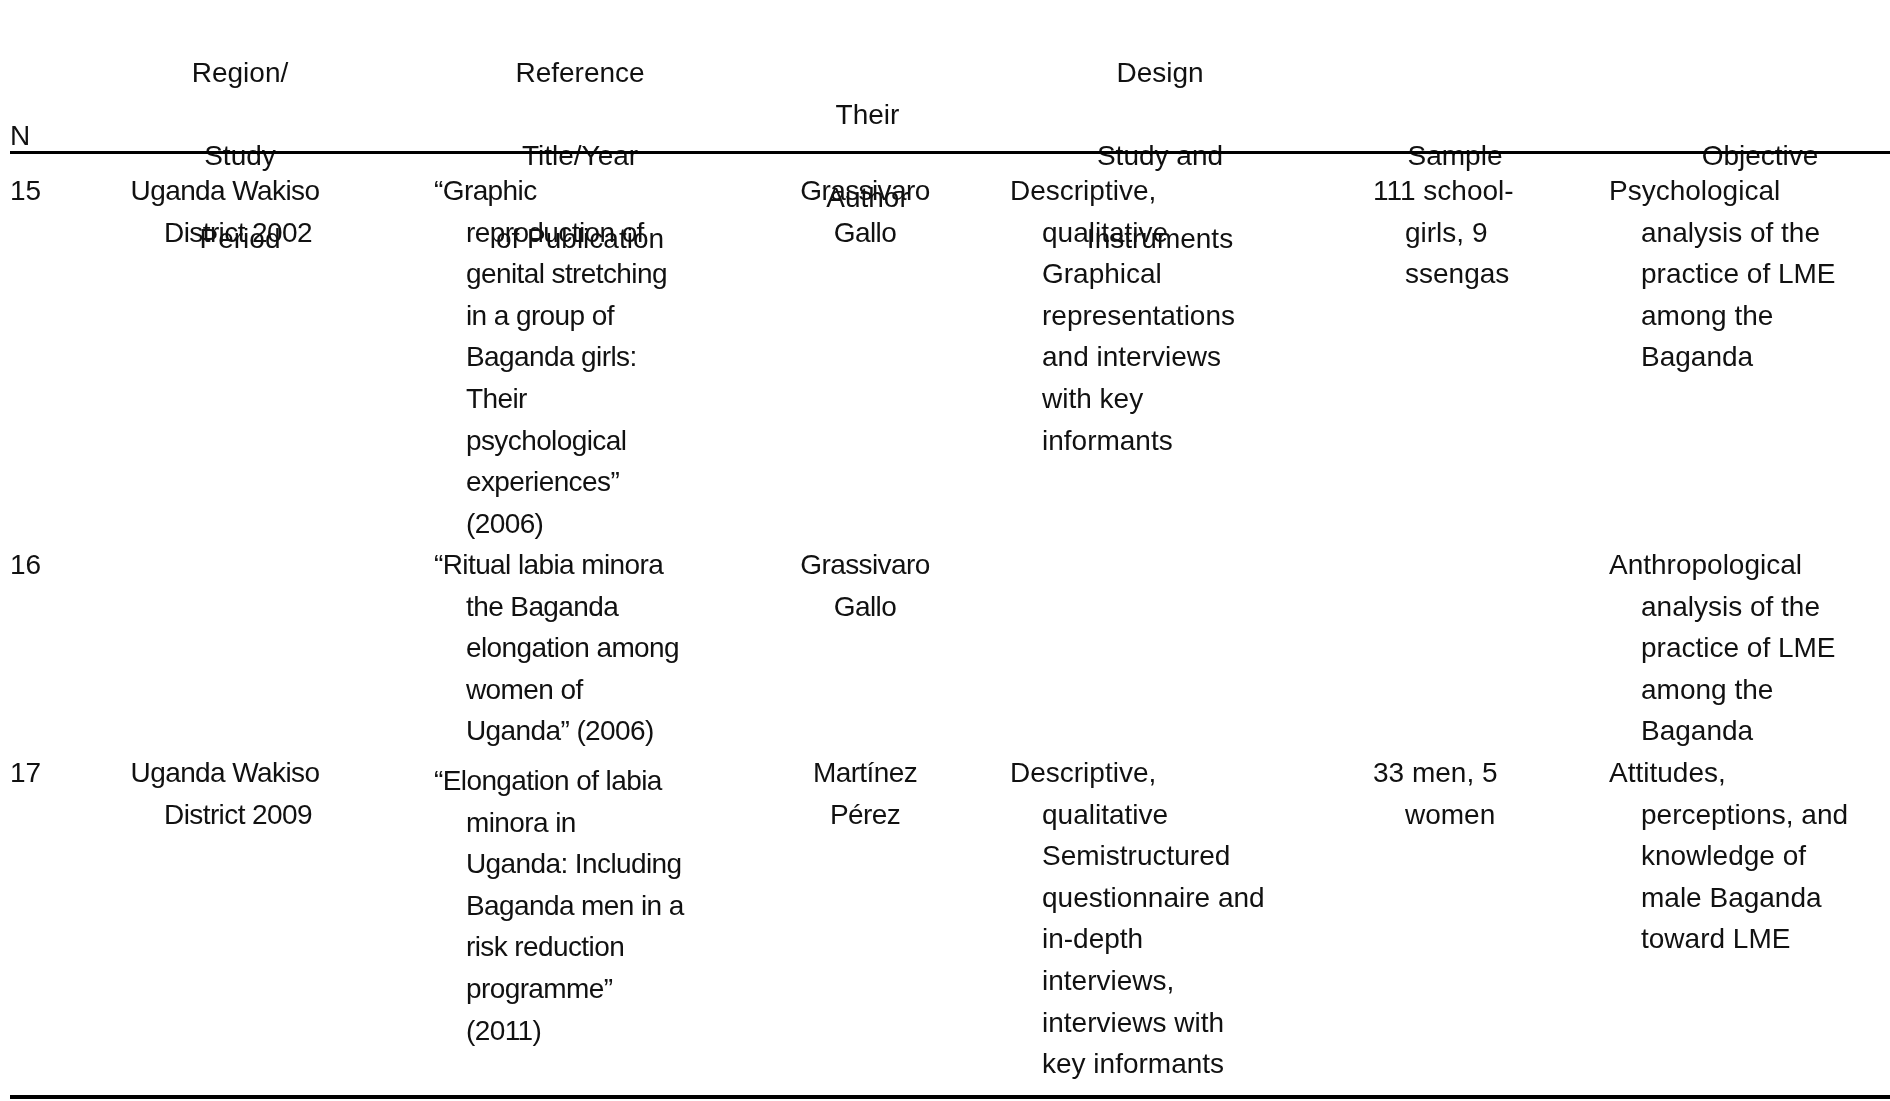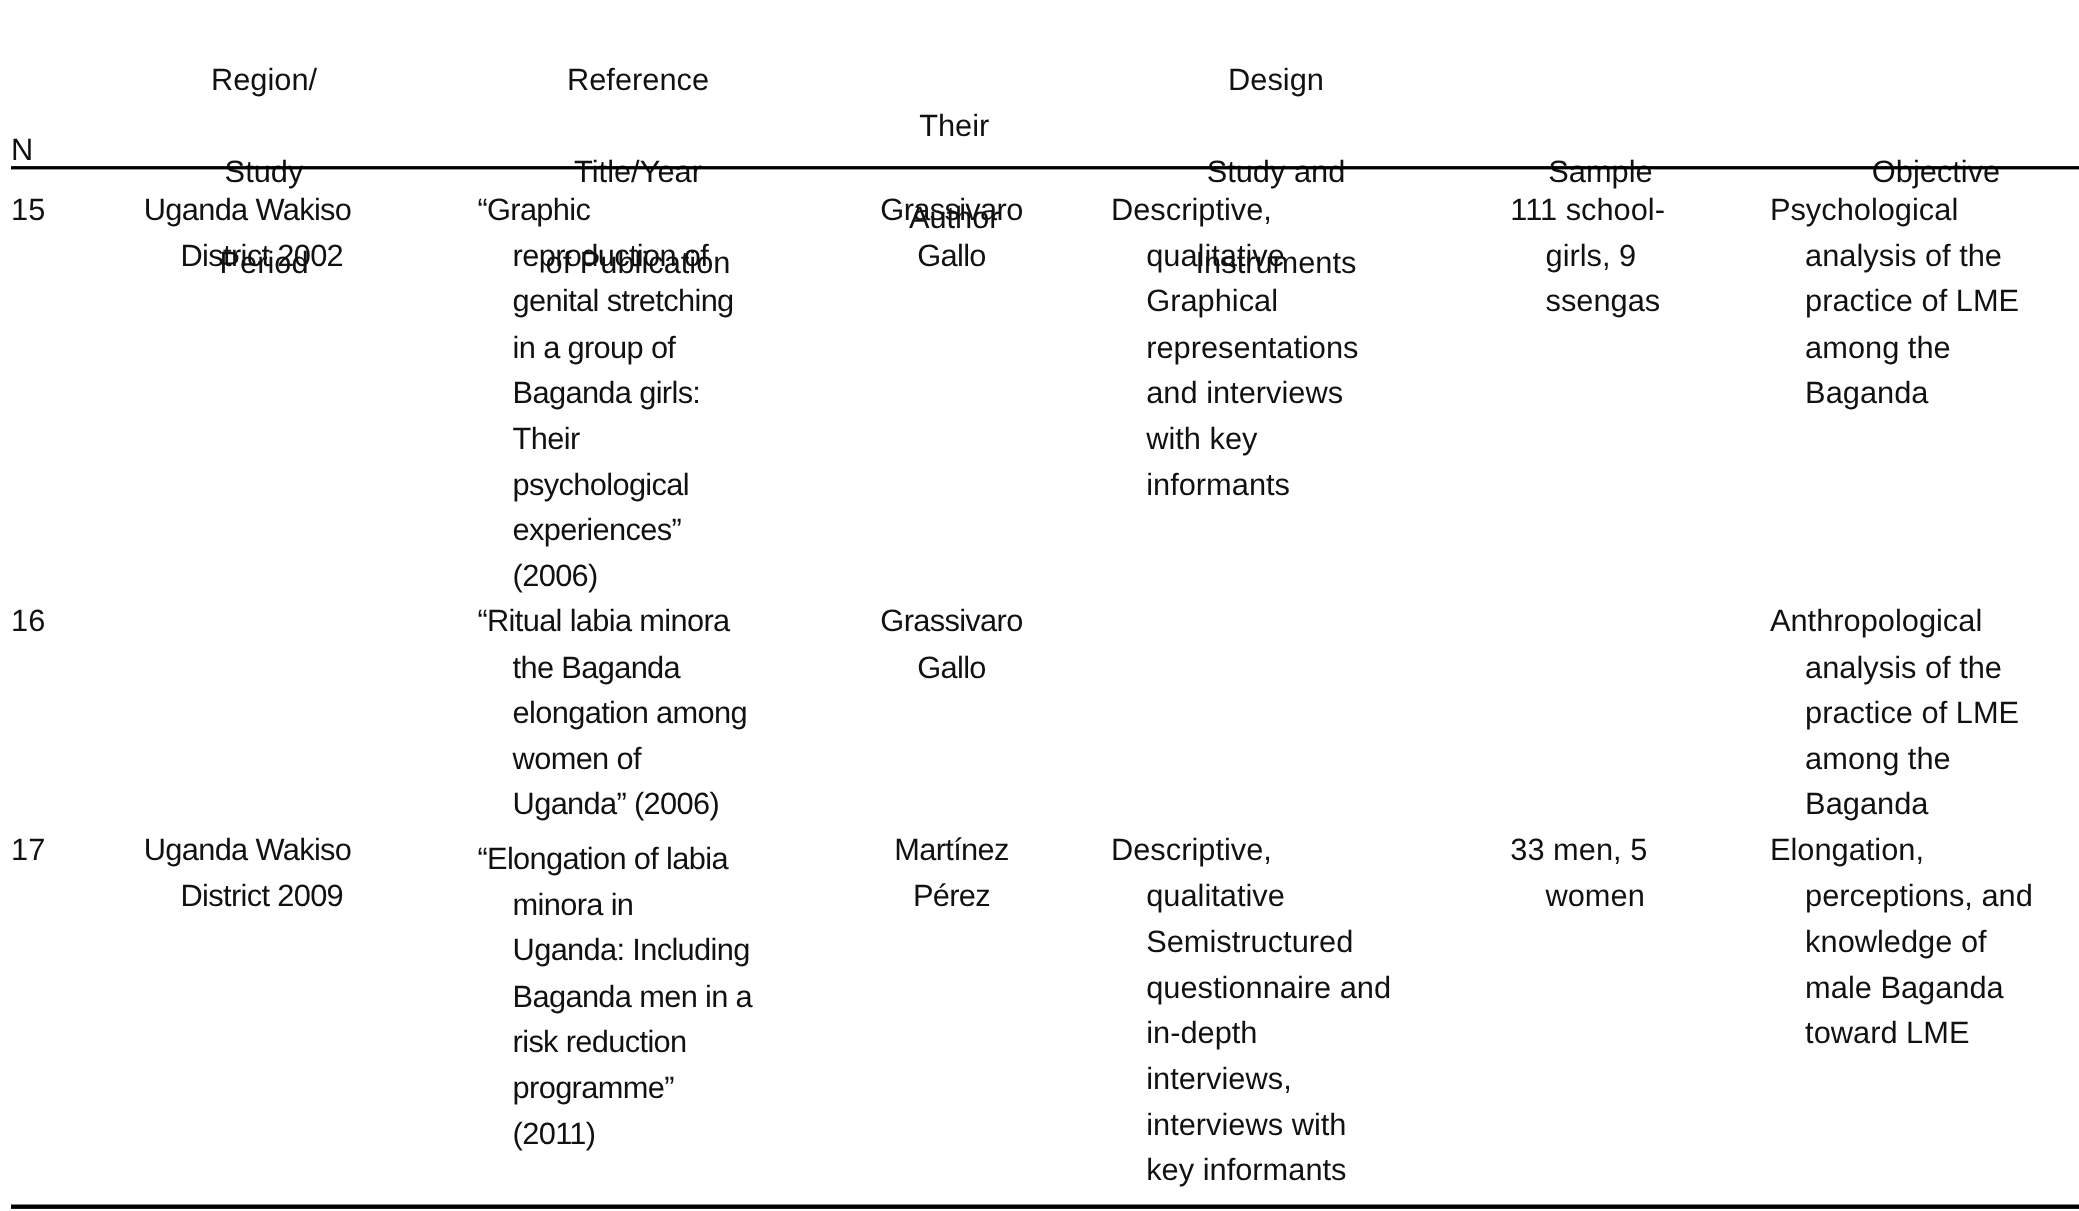--- a/index.html
+++ b/index.html
@@ -203,21 +203,21 @@
       <span class="ln">in-depth</span>
       <span class="ln">interviews,</span>
       <span class="ln">interviews with</span>
       <span class="ln">key informants</span>
     </div>
     <div class="cell hang" style="left:1373px; top:752px;">
       <span class="ln">33 men, 5</span>
       <span class="ln">women</span>
     </div>
     <div class="cell hang" style="left:1609px; top:752px;">
-      <span class="ln">Elongation,</span>
+      <span class="ln">Attitudes,</span>
       <span class="ln">perceptions, and</span>
       <span class="ln">knowledge of</span>
       <span class="ln">male Baganda</span>
       <span class="ln">toward LME</span>
     </div>
   </div>
 
   <div class="rule-bottom"></div>
 </div>
 

